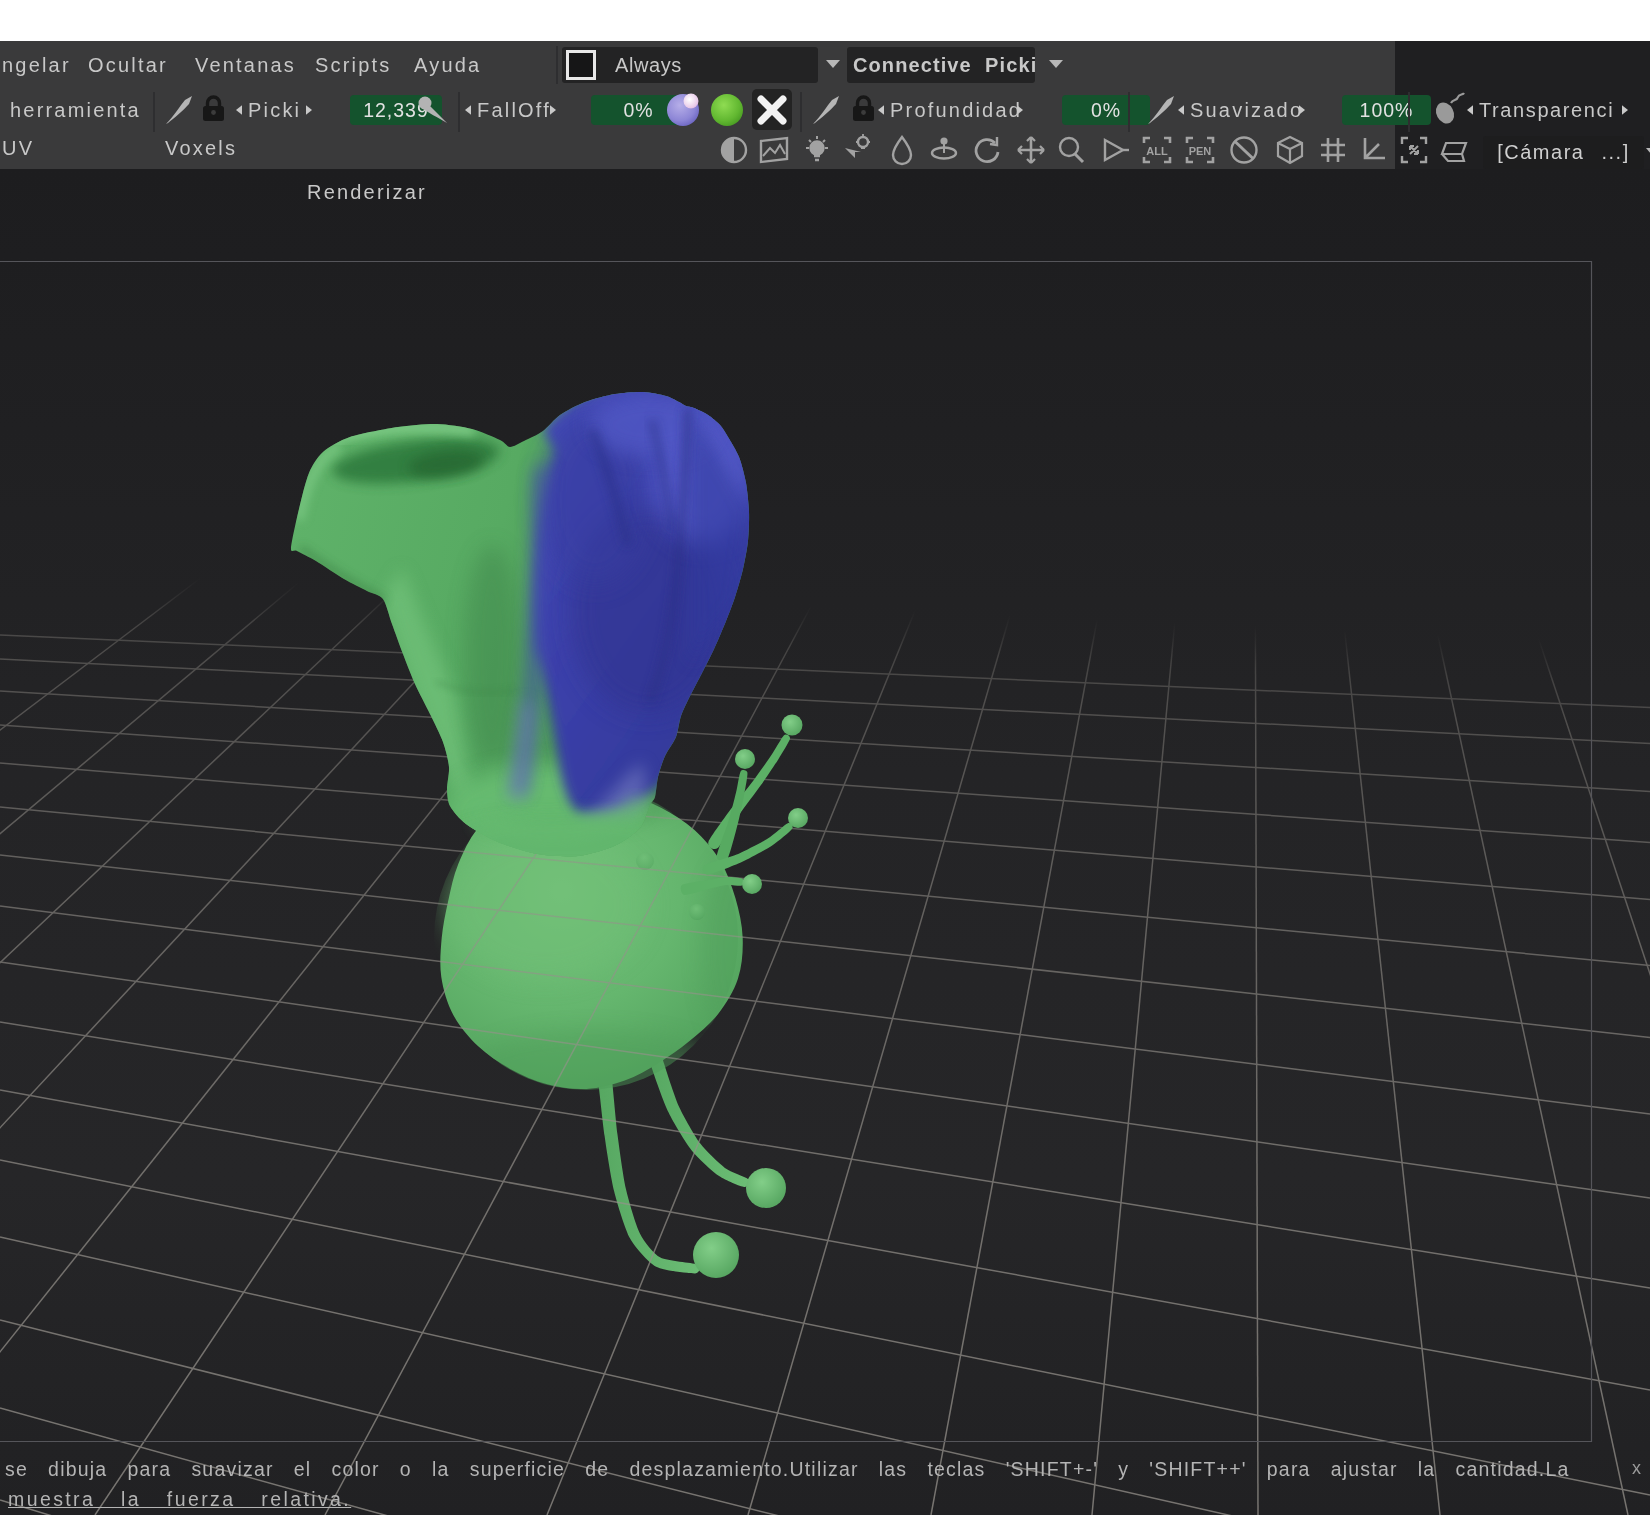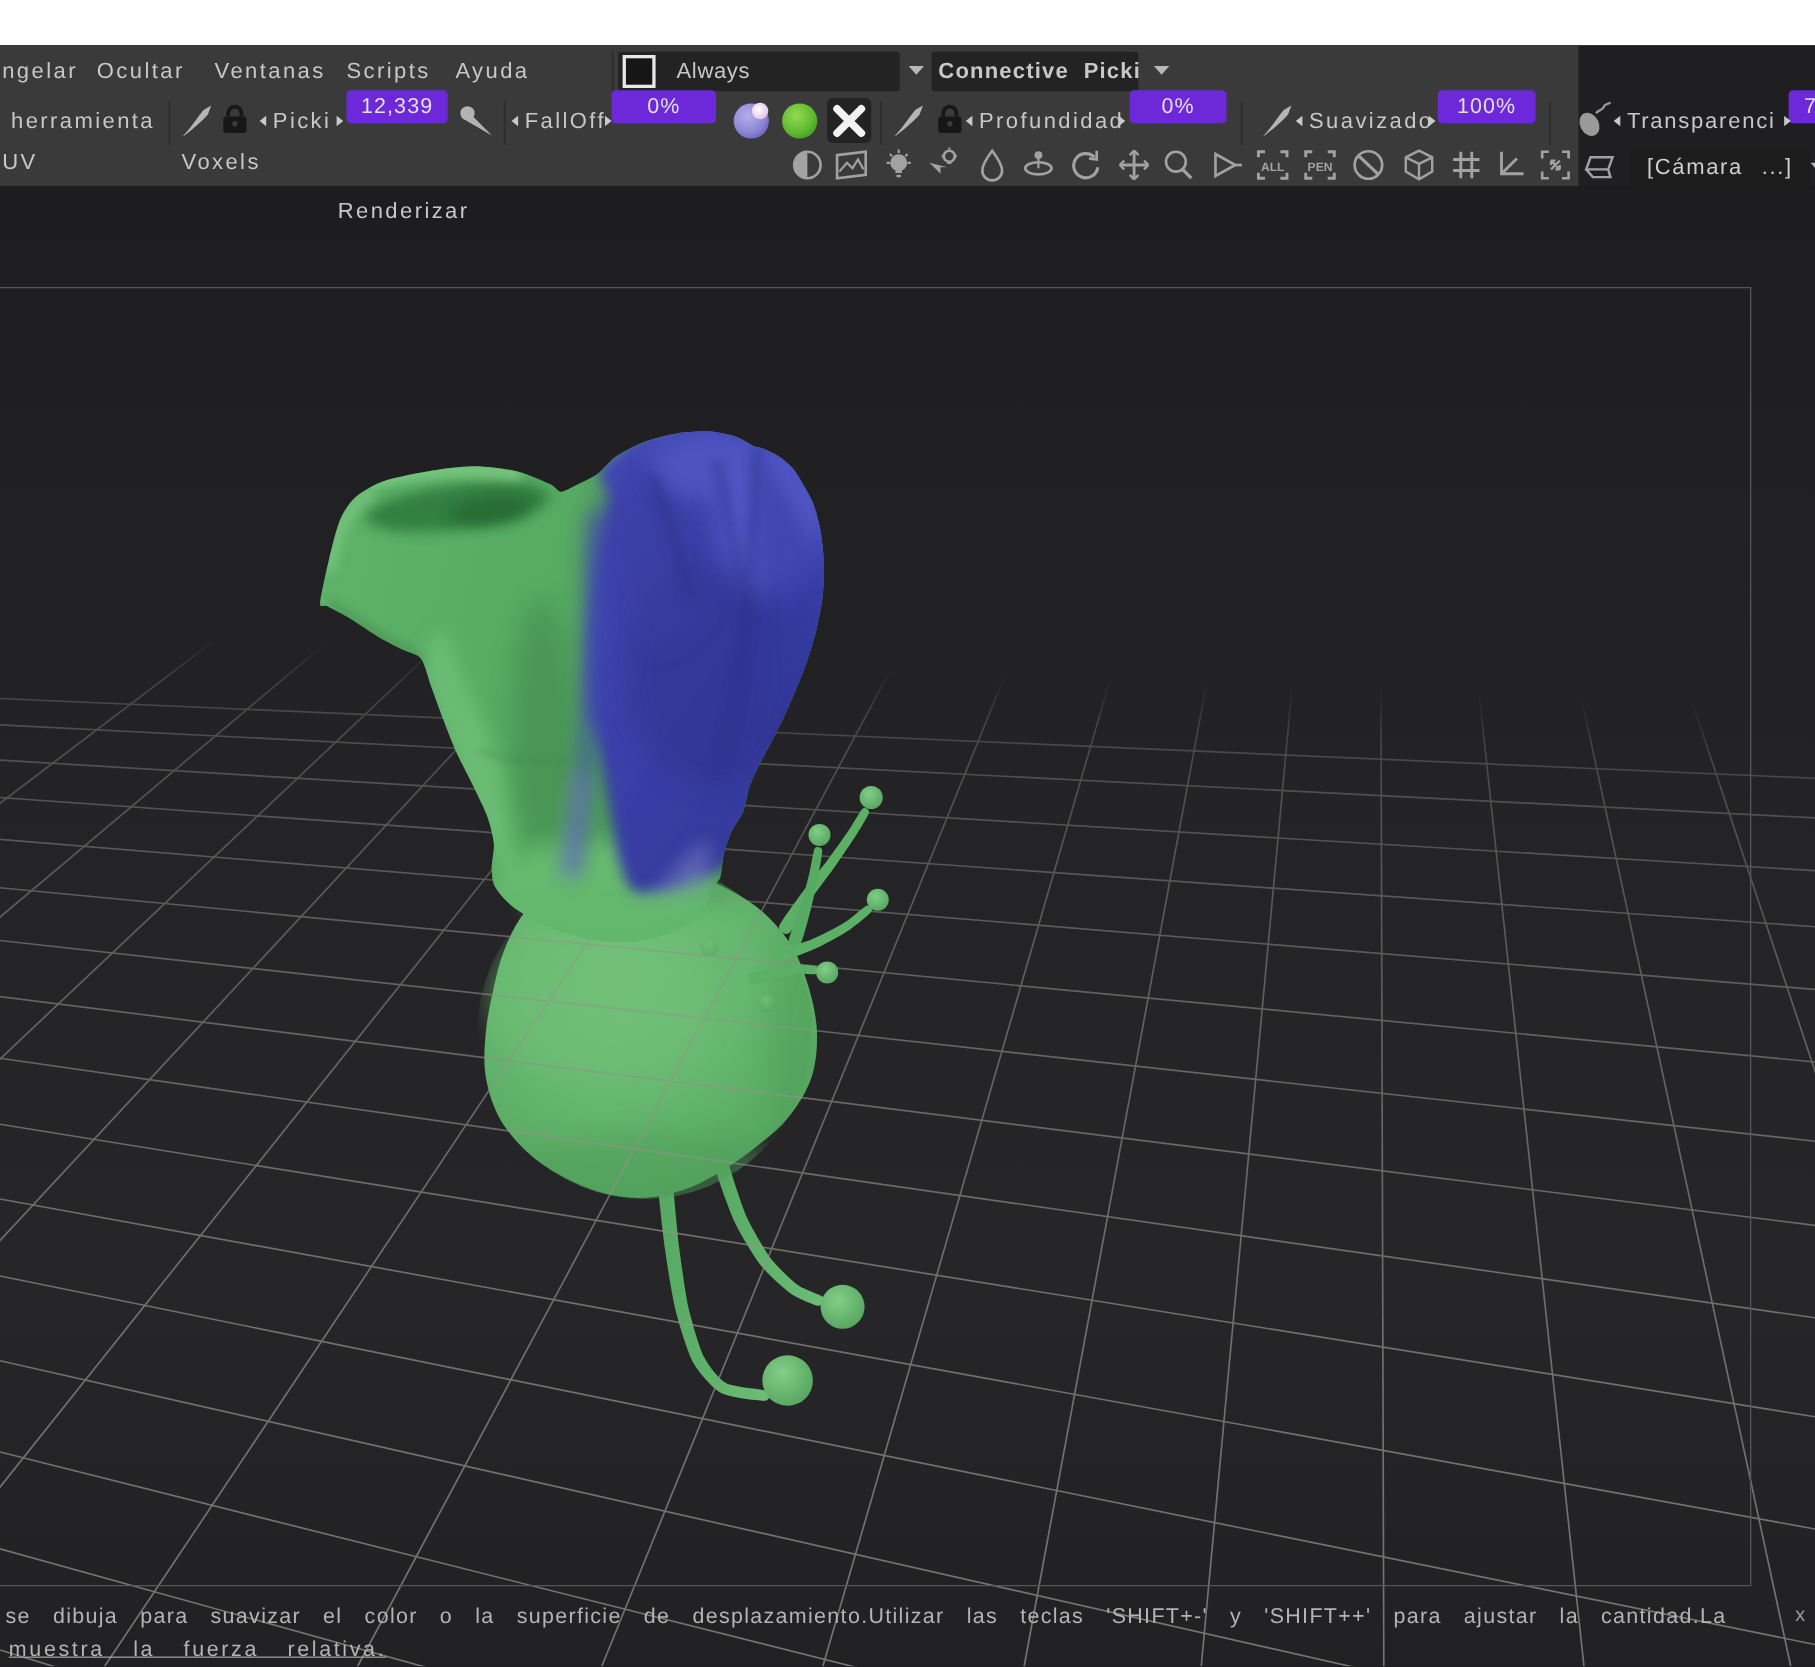--- a/index.html
+++ b/index.html
@@ -1,18 +1,18 @@
 <!DOCTYPE html>
 <html><head><meta charset="utf-8"><style>
 html,body{margin:0;padding:0;width:1650px;height:1515px;overflow:hidden;background:#1f1f21;font-family:"Liberation Sans",sans-serif;}
 .abs{position:absolute;}
 #white{left:0;top:0;width:1650px;height:41px;background:#ffffff;}
-#tb{left:0;top:41px;width:1395px;height:128px;background:#3a3a3b;padding-left:40px;}
+#tb{left:0;top:41px;width:1395px;height:128px;background:#3a3a3b;}
 .mtxt{position:absolute;color:#c8c8c8;font-size:20px;letter-spacing:2.2px;white-space:pre;}
-.vbox{position:absolute;background:#6d28d9;border-radius:4px;color:#e2e2e2;font-size:19.5px;letter-spacing:1px;text-align:center;height:30px;line-height:30px;top:41px;}
+.vbox{position:absolute;background:#14532d;border-radius:4px;color:#e2e2e2;font-size:19.5px;letter-spacing:1px;text-align:center;height:30px;line-height:30px;top:54px;margin-left:35px;}
 .combo{position:absolute;background:#232324;border-radius:3px;height:36px;top:6px;}
 .sep{position:absolute;width:2px;background:#2e2e30;top:51px;height:40px;}
 .sep2{position:absolute;width:2px;background:#2e2e30;top:5px;height:38px;}
 </style></head>
 <body>
 
 <svg class="abs" style="left:0;top:0;" width="1650" height="1515" viewBox="0 0 1650 1515">
 
 <defs>
 <filter id="b3" x="-40%" y="-40%" width="180%" height="180%">

